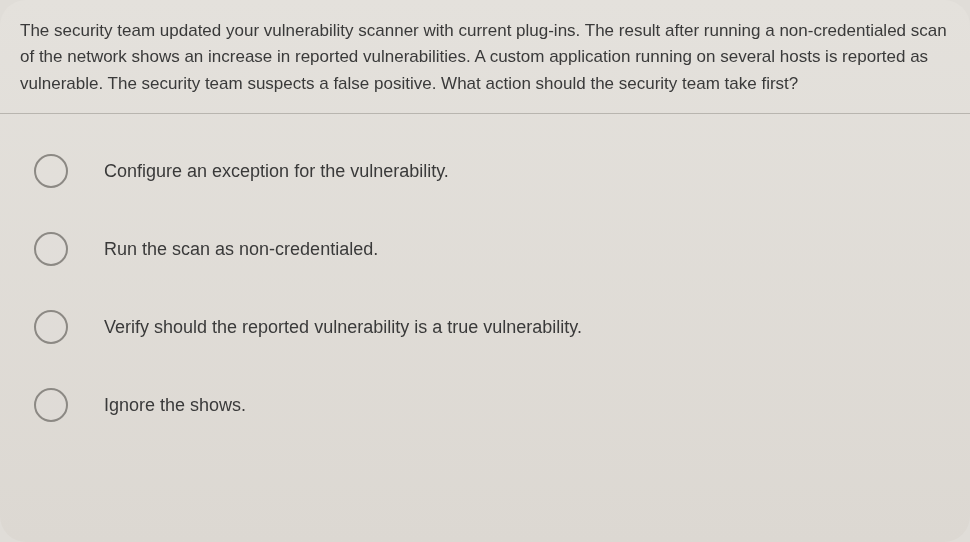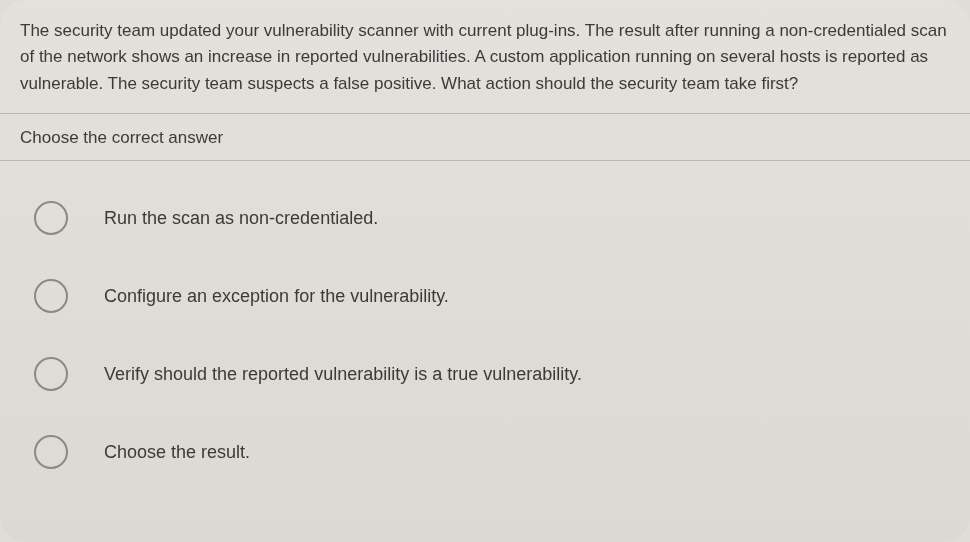--- a/index.html
+++ b/index.html
@@ -56,41 +56,38 @@
 </style>
 </head>
 <body>
 
 <div class="quiz-container">
 
   <div class="question-block">
     <span>The security team updated your vulnerability scanner with current plug-ins. The result after running a non-credentialed scan of the network shows an increase in reported vulnerabilities. A custom application running on several hosts is reported as vulnerable. The security team suspects a false positive. What action should the security team take first?</span>
   </div>
 
-  <div class="instruction-block">
-    <span>Choose the correct answer</span>
-  </div>
 
   <div class="answers-block">
 
     <div class="answer-row">
       <div class="radio"></div>
-      <div class="answer-text">Run the scan as non-credentialed.</div>
+      <div class="answer-text">Configure an exception for the vulnerability.</div>
     </div>
 
     <div class="answer-row">
       <div class="radio"></div>
-      <div class="answer-text">Configure an exception for the vulnerability.</div>
+      <div class="answer-text">Run the scan as non-credentialed.</div>
     </div>
 
     <div class="answer-row">
       <div class="radio"></div>
       <div class="answer-text">Verify should the reported vulnerability is a true vulnerability.</div>
     </div>
 
     <div class="answer-row">
       <div class="radio"></div>
-      <div class="answer-text">Choose the result.</div>
+      <div class="answer-text">Ignore the shows.</div>
     </div>
 
   </div>
 
 </div>
 
 </body></html>

